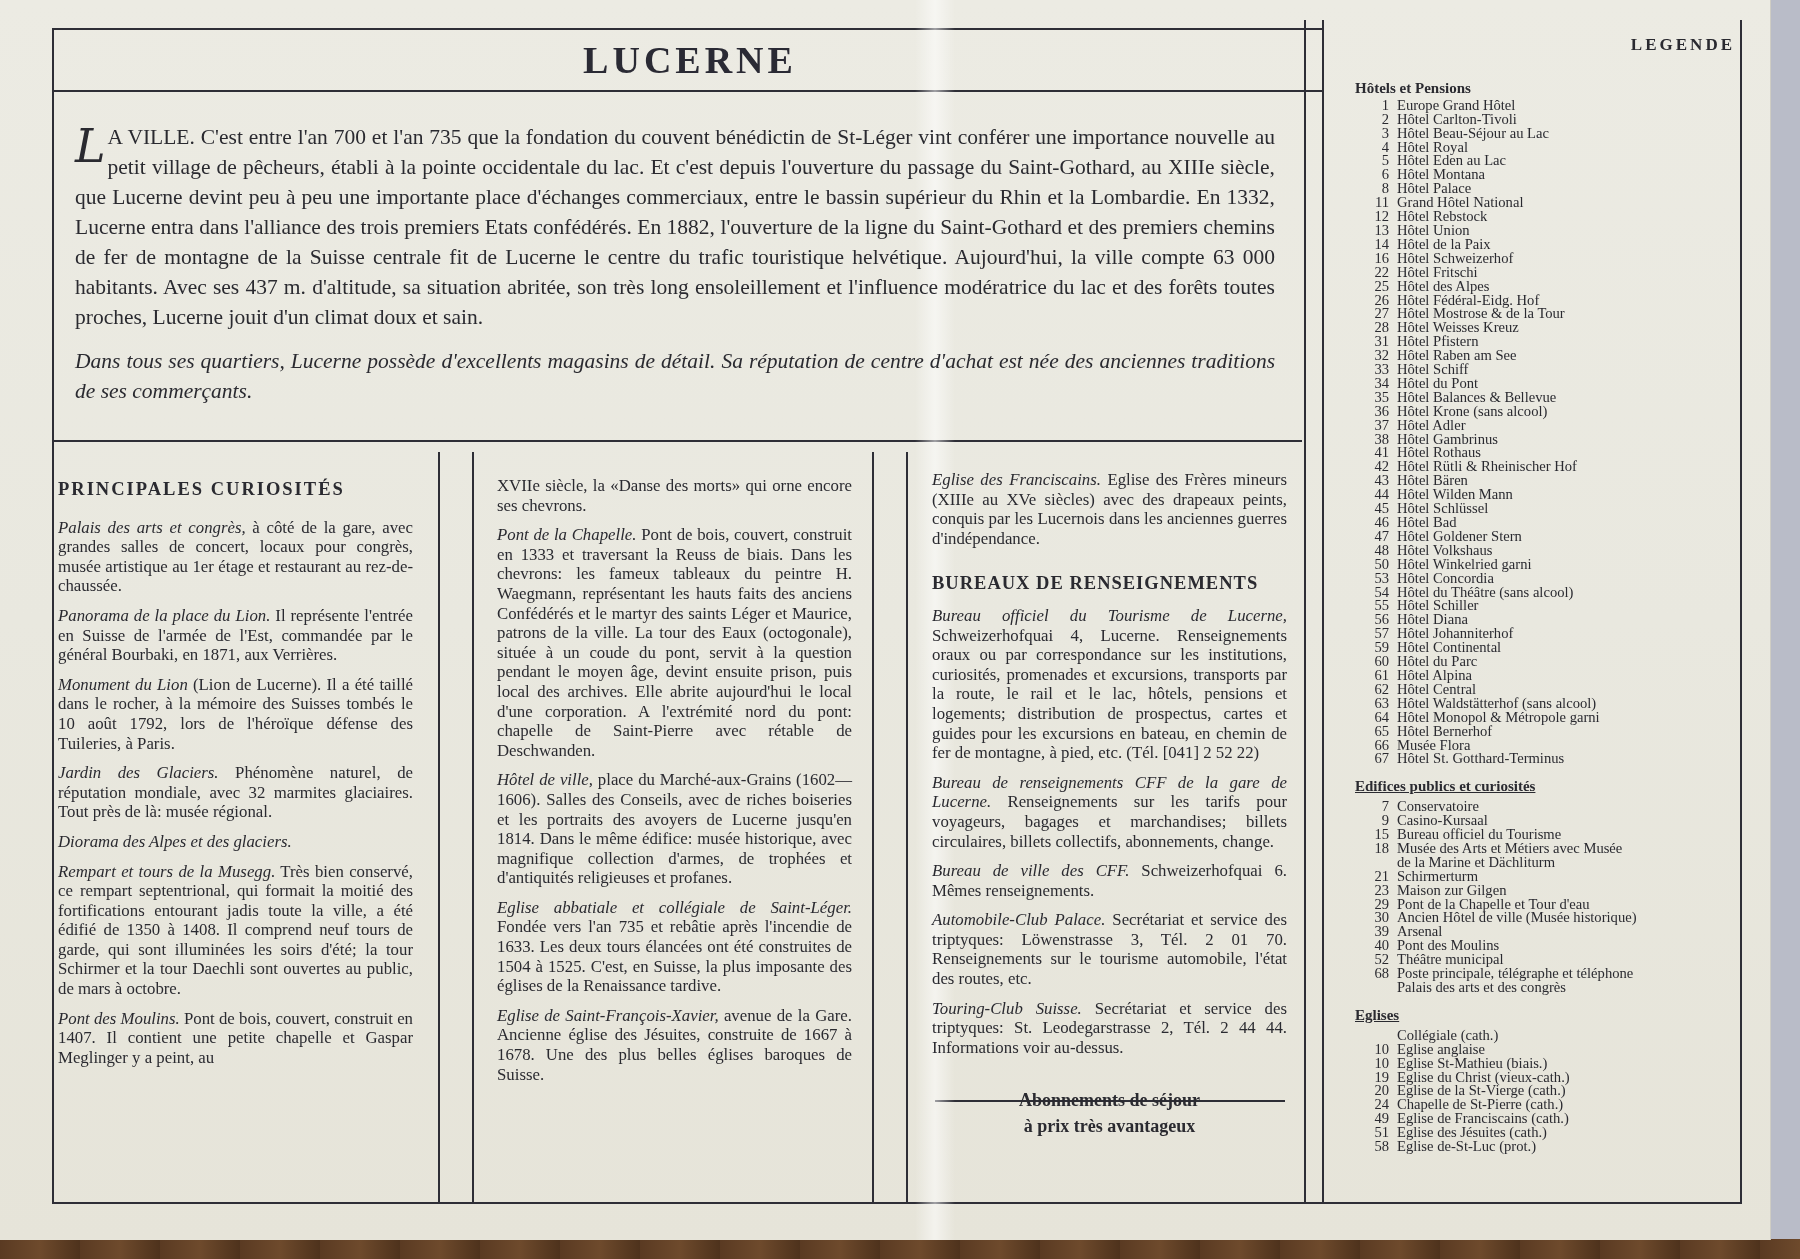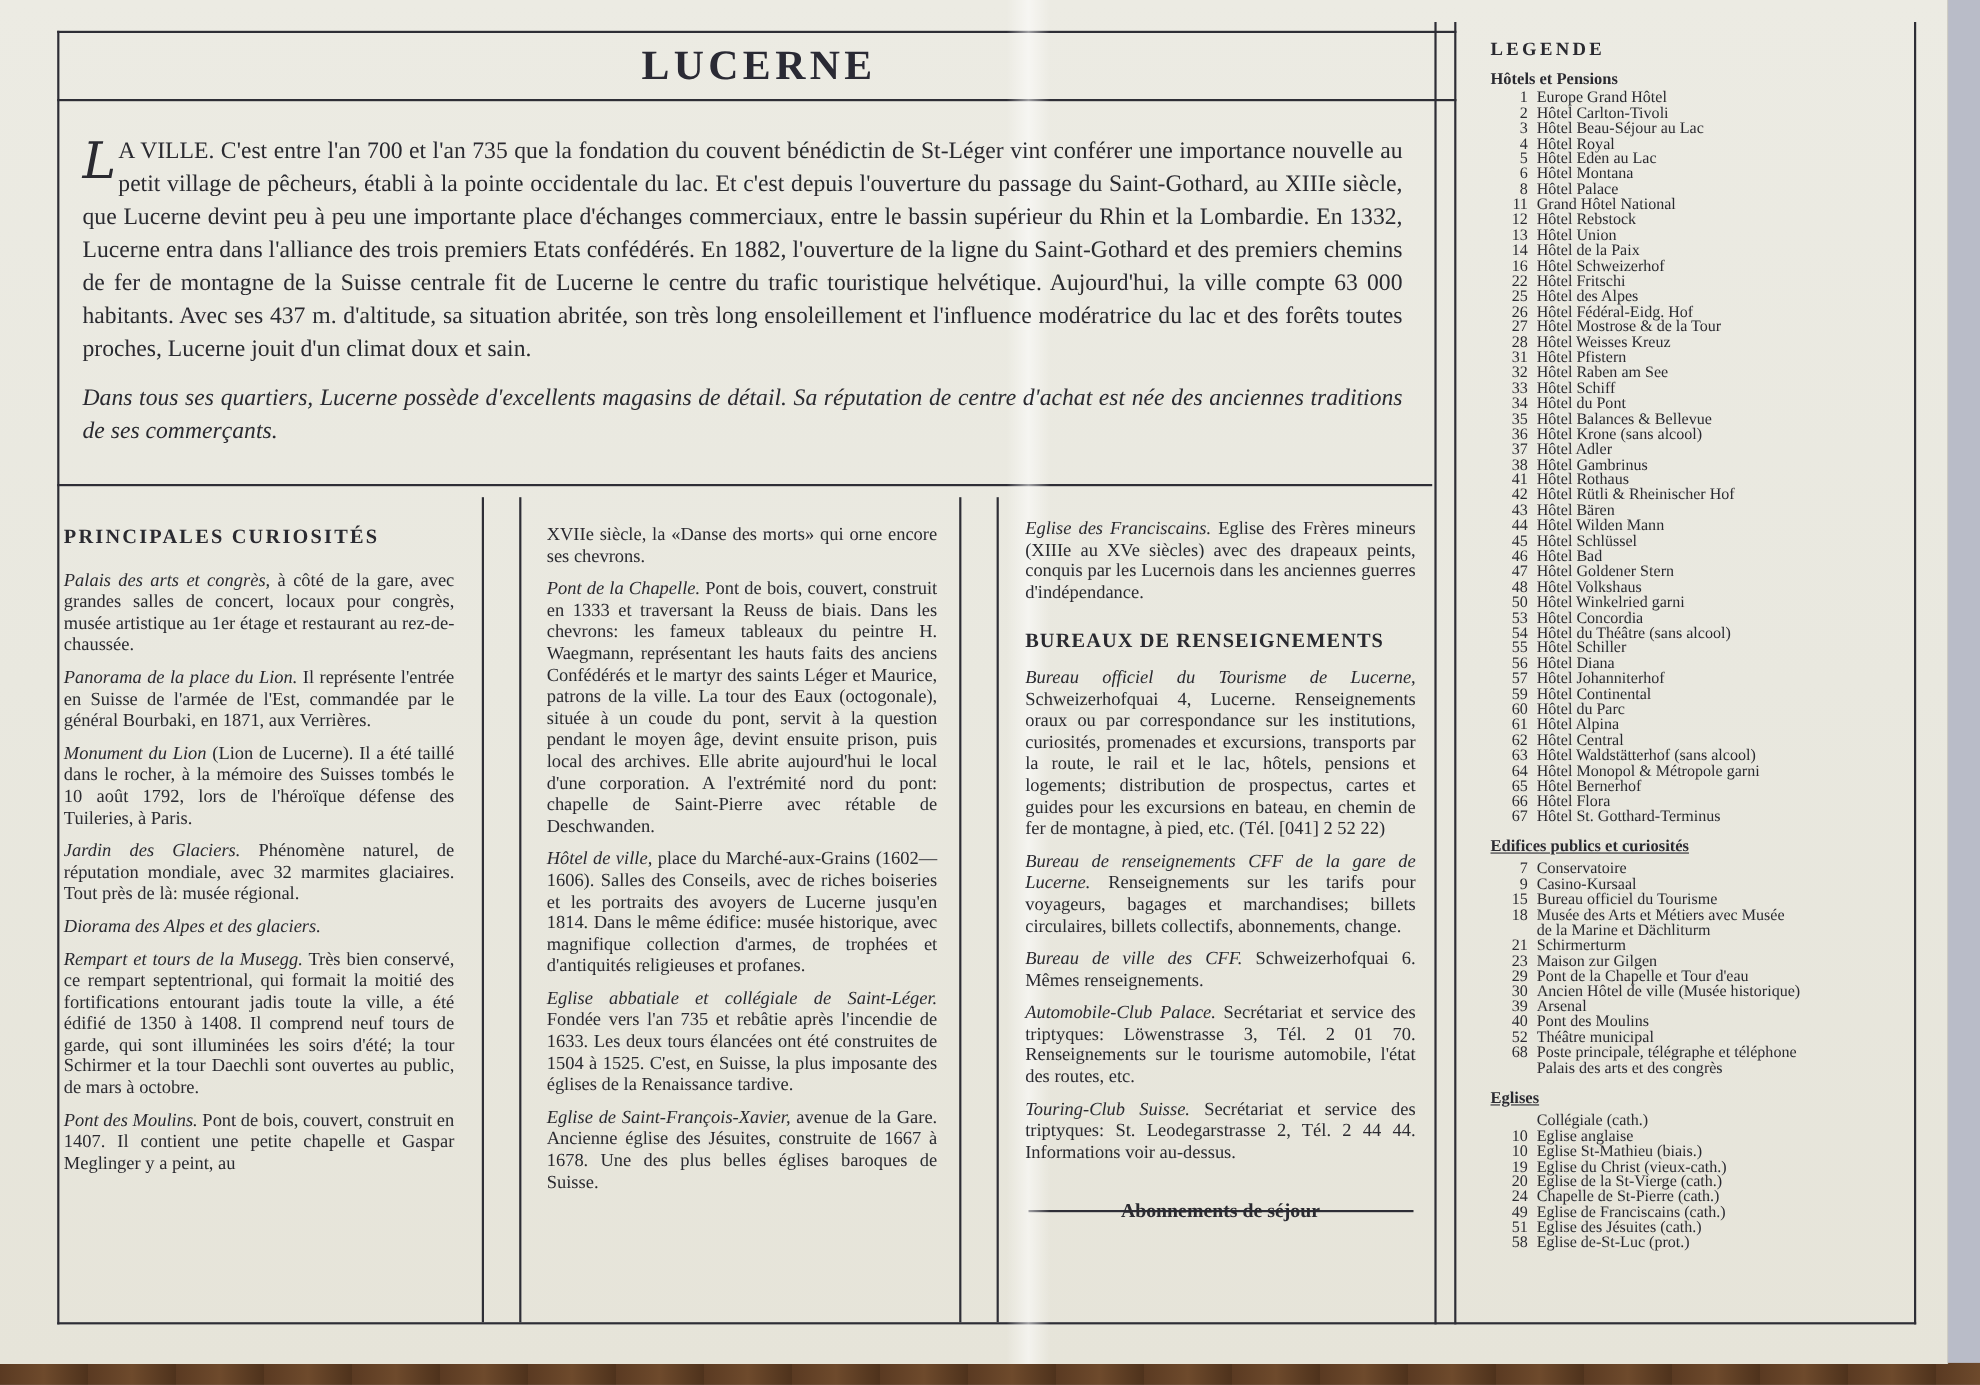--- a/index.html
+++ b/index.html
@@ -54,21 +54,21 @@
     font-size:18.5px; font-weight:bold; letter-spacing:1px; margin:26px 0 12px 0;
   }
   .abonnements {
     text-align:center; font-weight:bold; font-size:18px; line-height:26px; margin-top:16px;
   }
 
   .legend {
     position:absolute; left:1355px; top:38px; width:380px;
     font-size:14.6px; line-height:13.9px;
   }
-  .legend-title { font-size:17px; font-weight:bold; letter-spacing:3px; margin-bottom:14px; }
+  .legend-title { font-size:17px; font-weight:bold; letter-spacing:3px; margin-bottom:30px;text-align:right; }
   .legend-sub { font-weight:bold; font-size:15px; margin:2px 0 3px 0; }
   .legend-sub.gap { margin-top:14px; margin-bottom:6px;text-decoration:underline; }
   .legend-row { display:flex; }
   .legend-num { width:34px; text-align:right; padding-right:8px; flex-shrink:0; }
   .legend-label { white-space:nowrap; }
 </style>
 </head>
 <body>
 
 <div class="table-wood"></div>
@@ -121,20 +121,21 @@
   <div class="col" style="left:932px;width:355px;top:470px;">
     <p><i>Eglise des Franciscains.</i><span> Eglise des Frères mineurs (XIIIe au XVe siècles) avec des drapeaux peints, conquis par les Lucernois dans les anciennes guerres d'indépendance.</span></p>
     <div class="col-heading2">BUREAUX DE RENSEIGNEMENTS</div>
     <p><i>Bureau officiel du Tourisme de Lucerne,</i><span> Schweizerhofquai 4, Lucerne. Renseignements oraux ou par correspondance sur les institutions, curiosités, promenades et excursions, transports par la route, le rail et le lac, hôtels, pensions et logements; distribution de prospectus, cartes et guides pour les excursions en bateau, en chemin de fer de montagne, à pied, etc. (Tél. [041] 2 52 22)</span></p>
     <p><i>Bureau de renseignements CFF de la gare de Lucerne.</i><span> Renseignements sur les tarifs pour voyageurs, bagages et marchandises; billets circulaires, billets collectifs, abonnements, change.</span></p>
     <p><i>Bureau de ville des CFF.</i><span> Schweizerhofquai 6. Mêmes renseignements.</span></p>
     <p><i>Automobile-Club Palace.</i><span> Secrétariat et service des triptyques: Löwenstrasse 3, Tél. 2 01 70. Renseignements sur le tourisme automobile, l'état des routes, etc.</span></p>
     <p><i>Touring-Club Suisse.</i><span> Secrétariat et service des triptyques: St. Leodegarstrasse 2, Tél. 2 44 44. Informations voir au-dessus.</span></p>
     <div class="abonnements" style="margin-top:30px;">
       <div>Abonnements de séjour</div>
+      <div>à prix très avantageux</div>
     </div>
   </div>
 
   <div class="legend">
     <div class="legend-title">LEGENDE</div>
     <div class="legend-sub">Hôtels et Pensions</div>
     <div id="hotels-list">
         <div class="legend-row">
           <span class="legend-num">1</span>
           <span class="legend-label">Europe Grand Hôtel</span>
@@ -314,21 +315,21 @@
         <div class="legend-row">
           <span class="legend-num">64</span>
           <span class="legend-label">Hôtel Monopol &amp; Métropole garni</span>
         </div>
         <div class="legend-row">
           <span class="legend-num">65</span>
           <span class="legend-label">Hôtel Bernerhof</span>
         </div>
         <div class="legend-row">
           <span class="legend-num">66</span>
-          <span class="legend-label">Hôtel Flora</span>
+          <span class="legend-label">Musée Flora</span>
         </div>
         <div class="legend-row">
           <span class="legend-num">67</span>
           <span class="legend-label">Hôtel St. Gotthard-Terminus</span>
         </div>
       </div>
     <div class="legend-sub gap">Edifices publics et curiosités</div>
     <div id="edifices-list">
         <div class="legend-row">
           <span class="legend-num">7</span>

